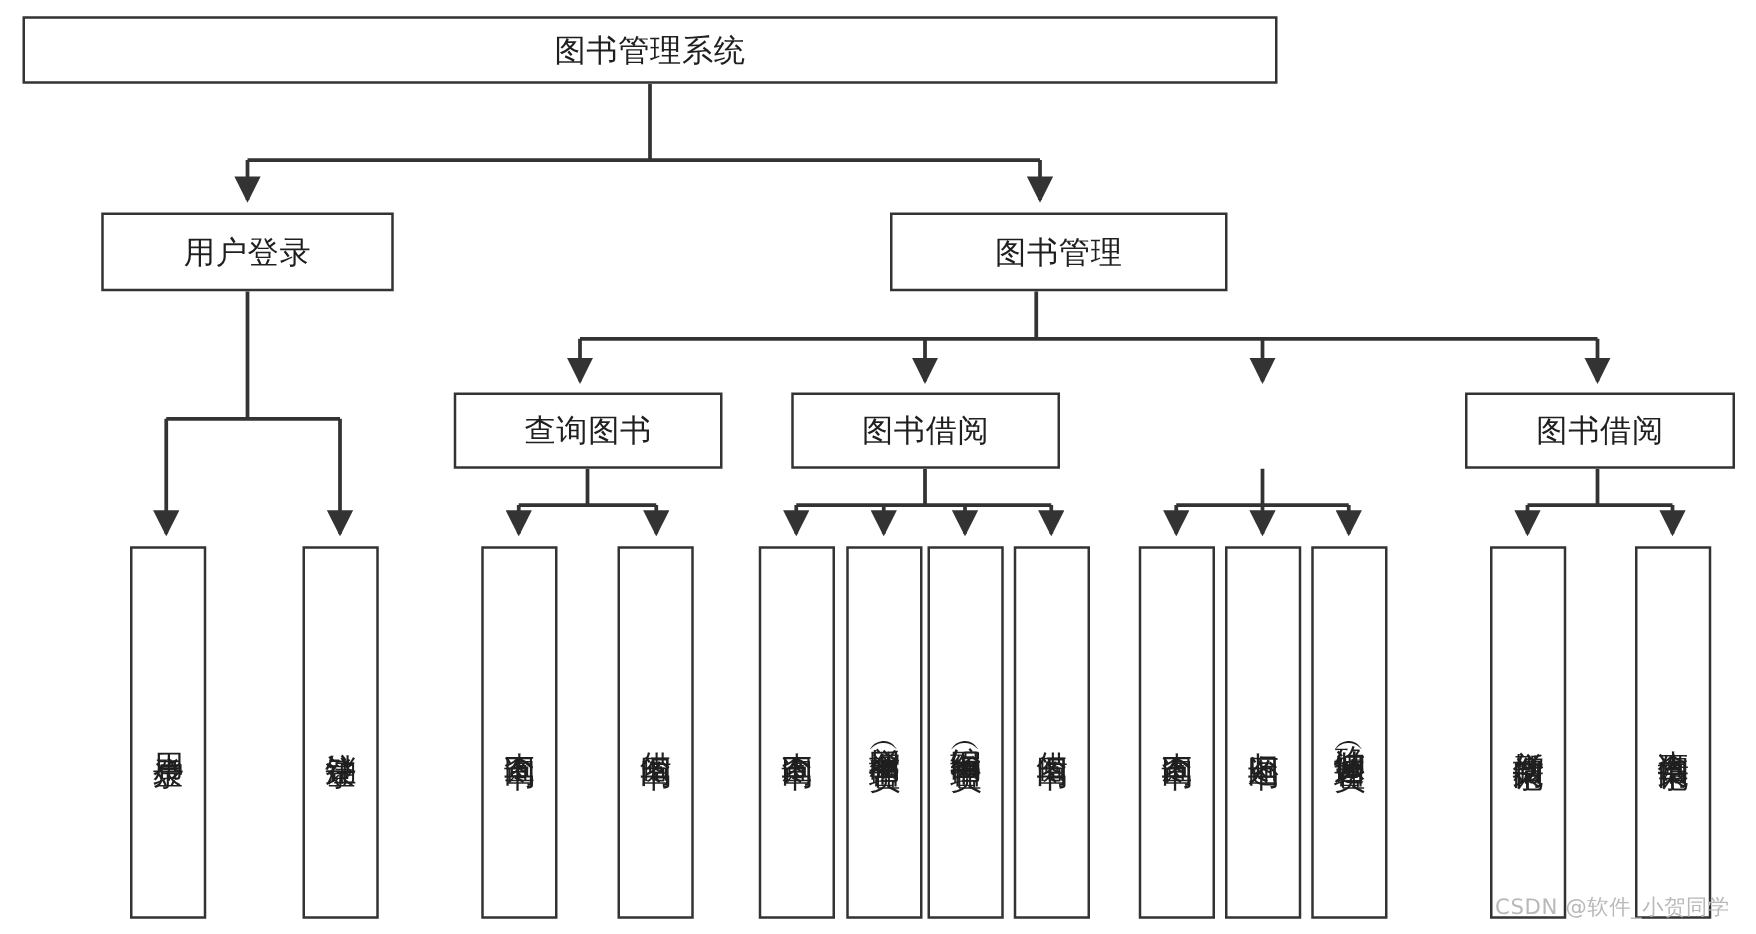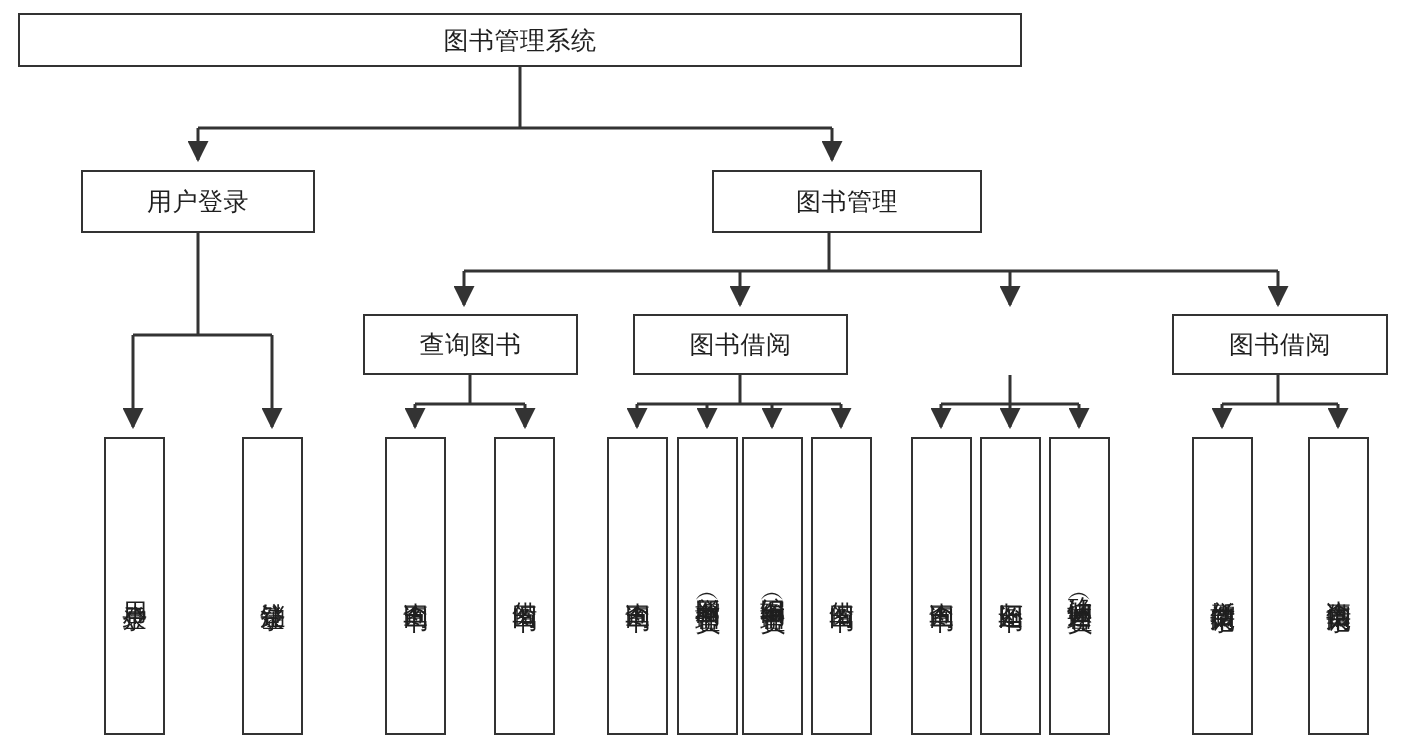--- a/index.html
+++ b/index.html
@@ -171,14 +171,15 @@
 
     <div class="node v" style="left:1192px;top:437px;width:61px;height:298px;">
       <span class="lbl">新增借阅记录</span>
     </div>
     <div class="node v" style="left:1308px;top:437px;width:61px;height:298px;">
       <span class="lbl">查询借阅记录</span>
     </div>
 
   </div>
 
+  <div id="watermark">CSDN @软件_小贺同学</div>
 
 </div>
 
 </body></html>

